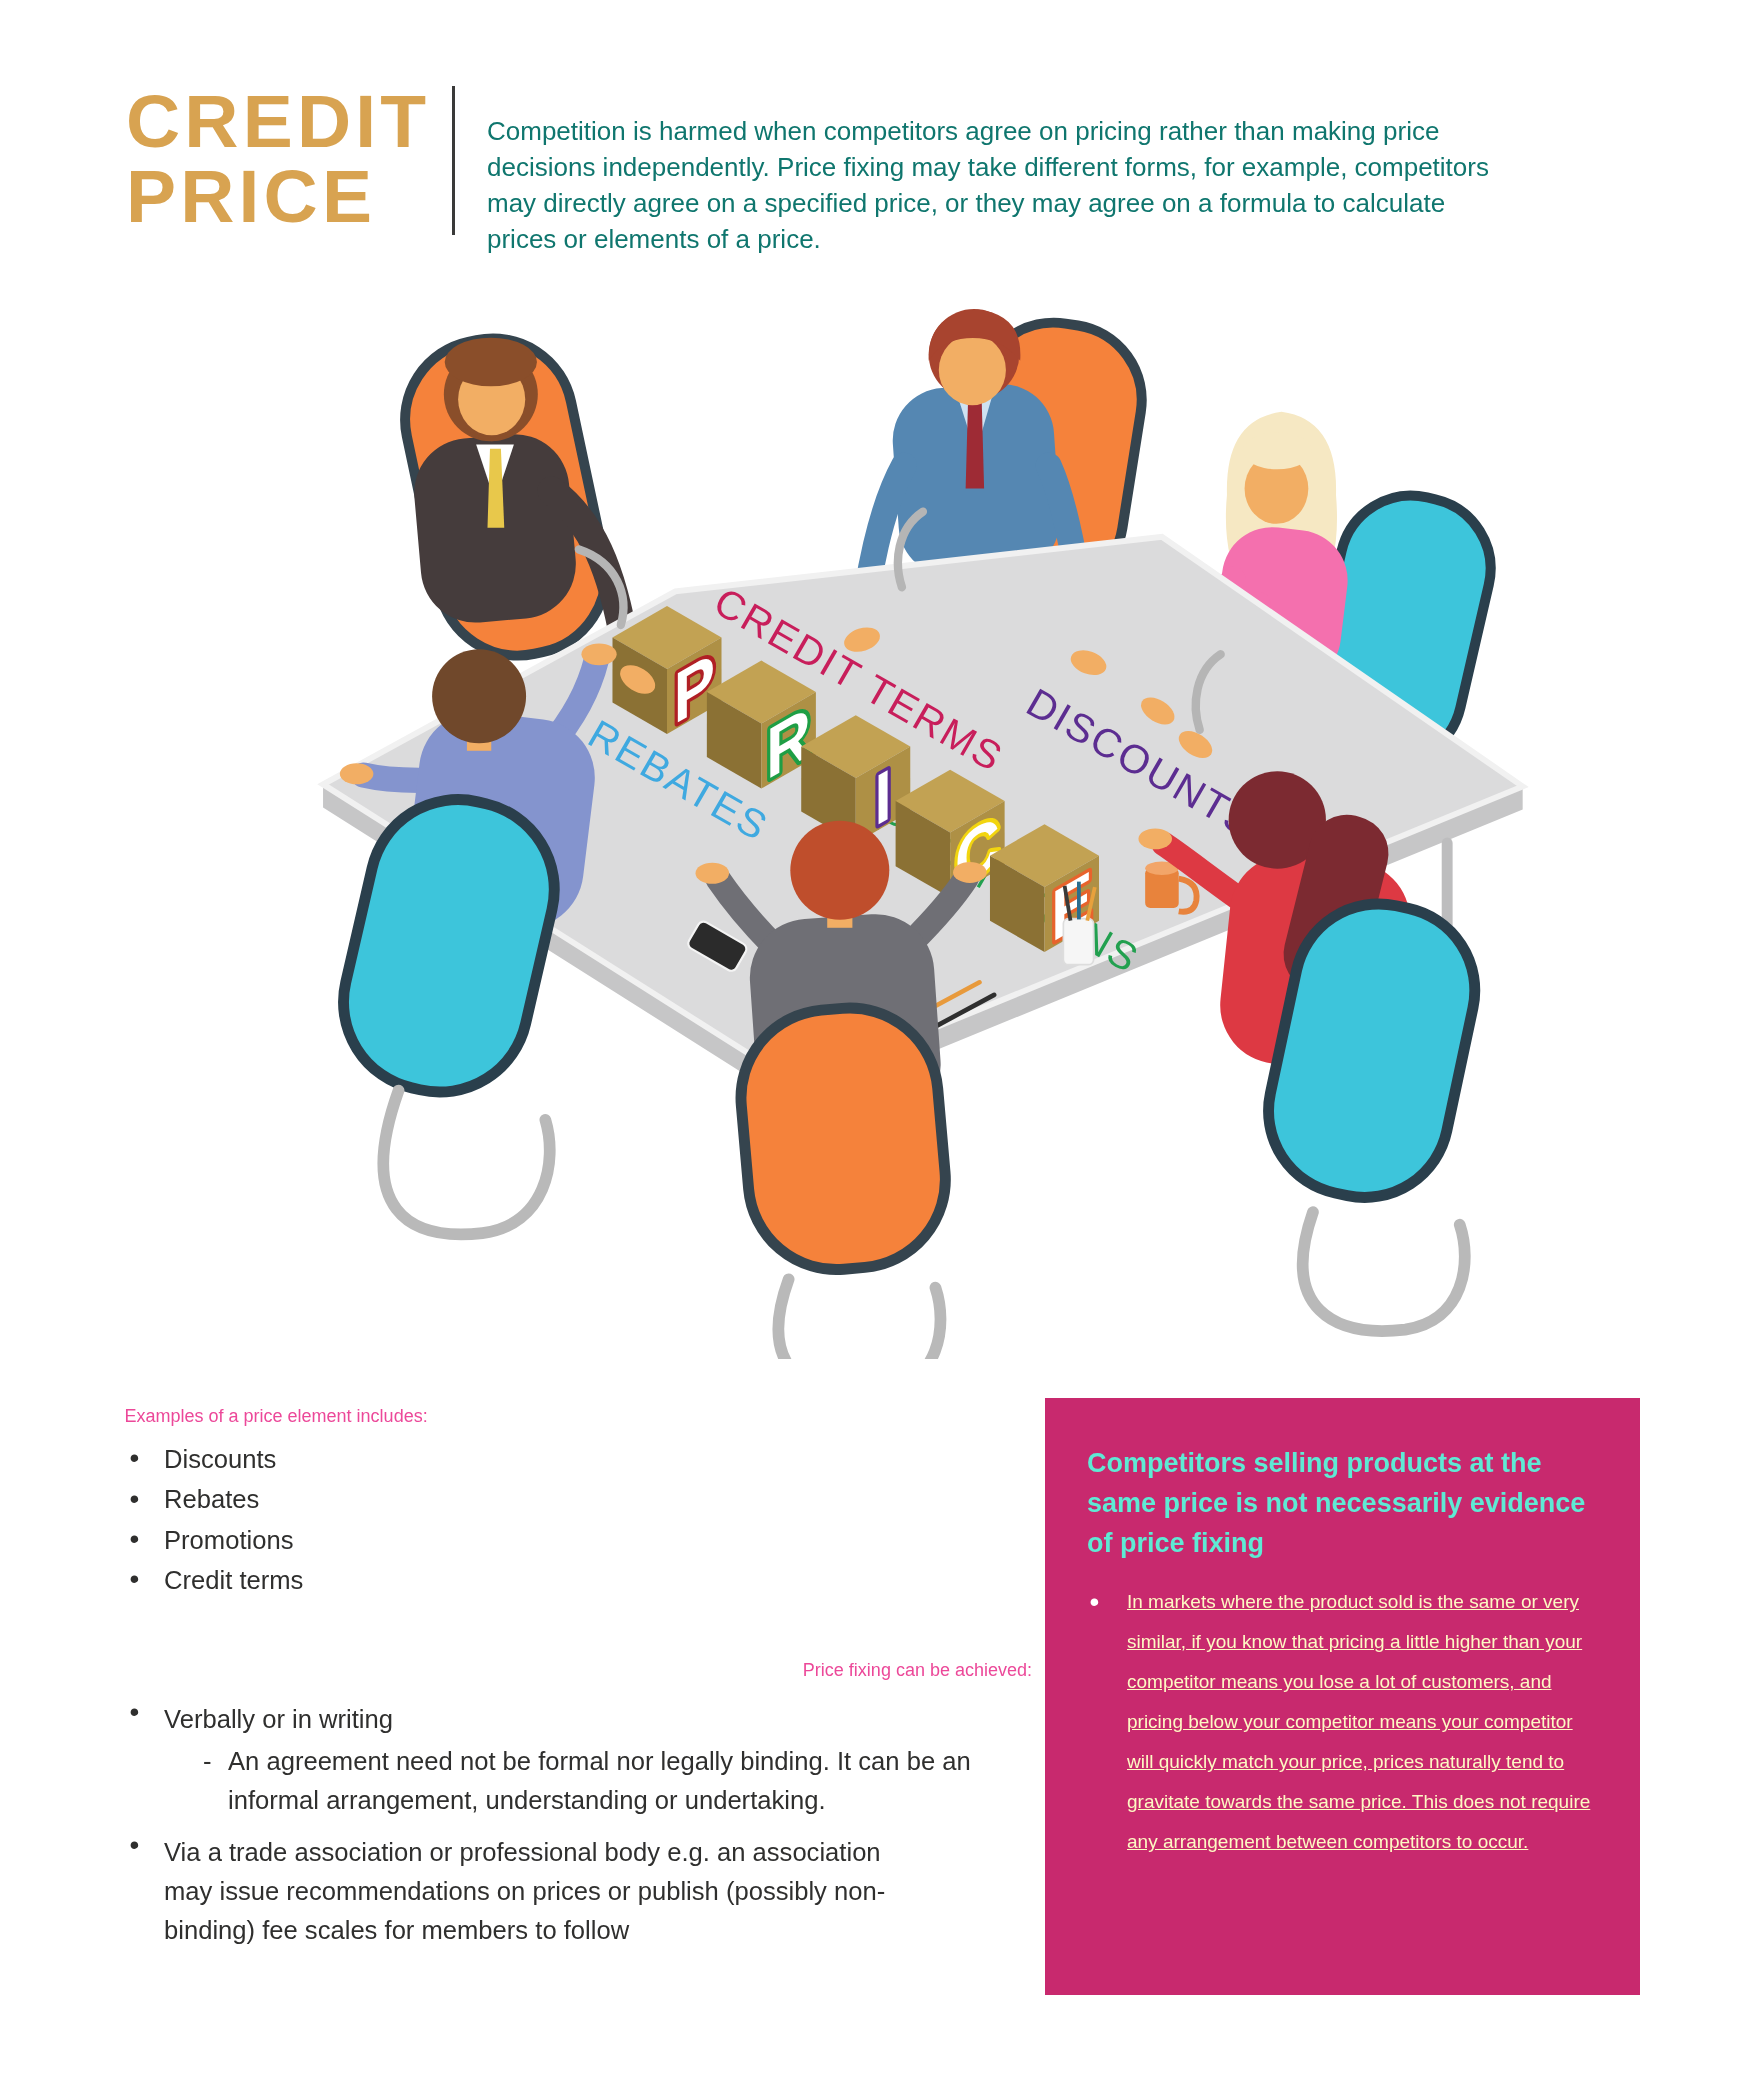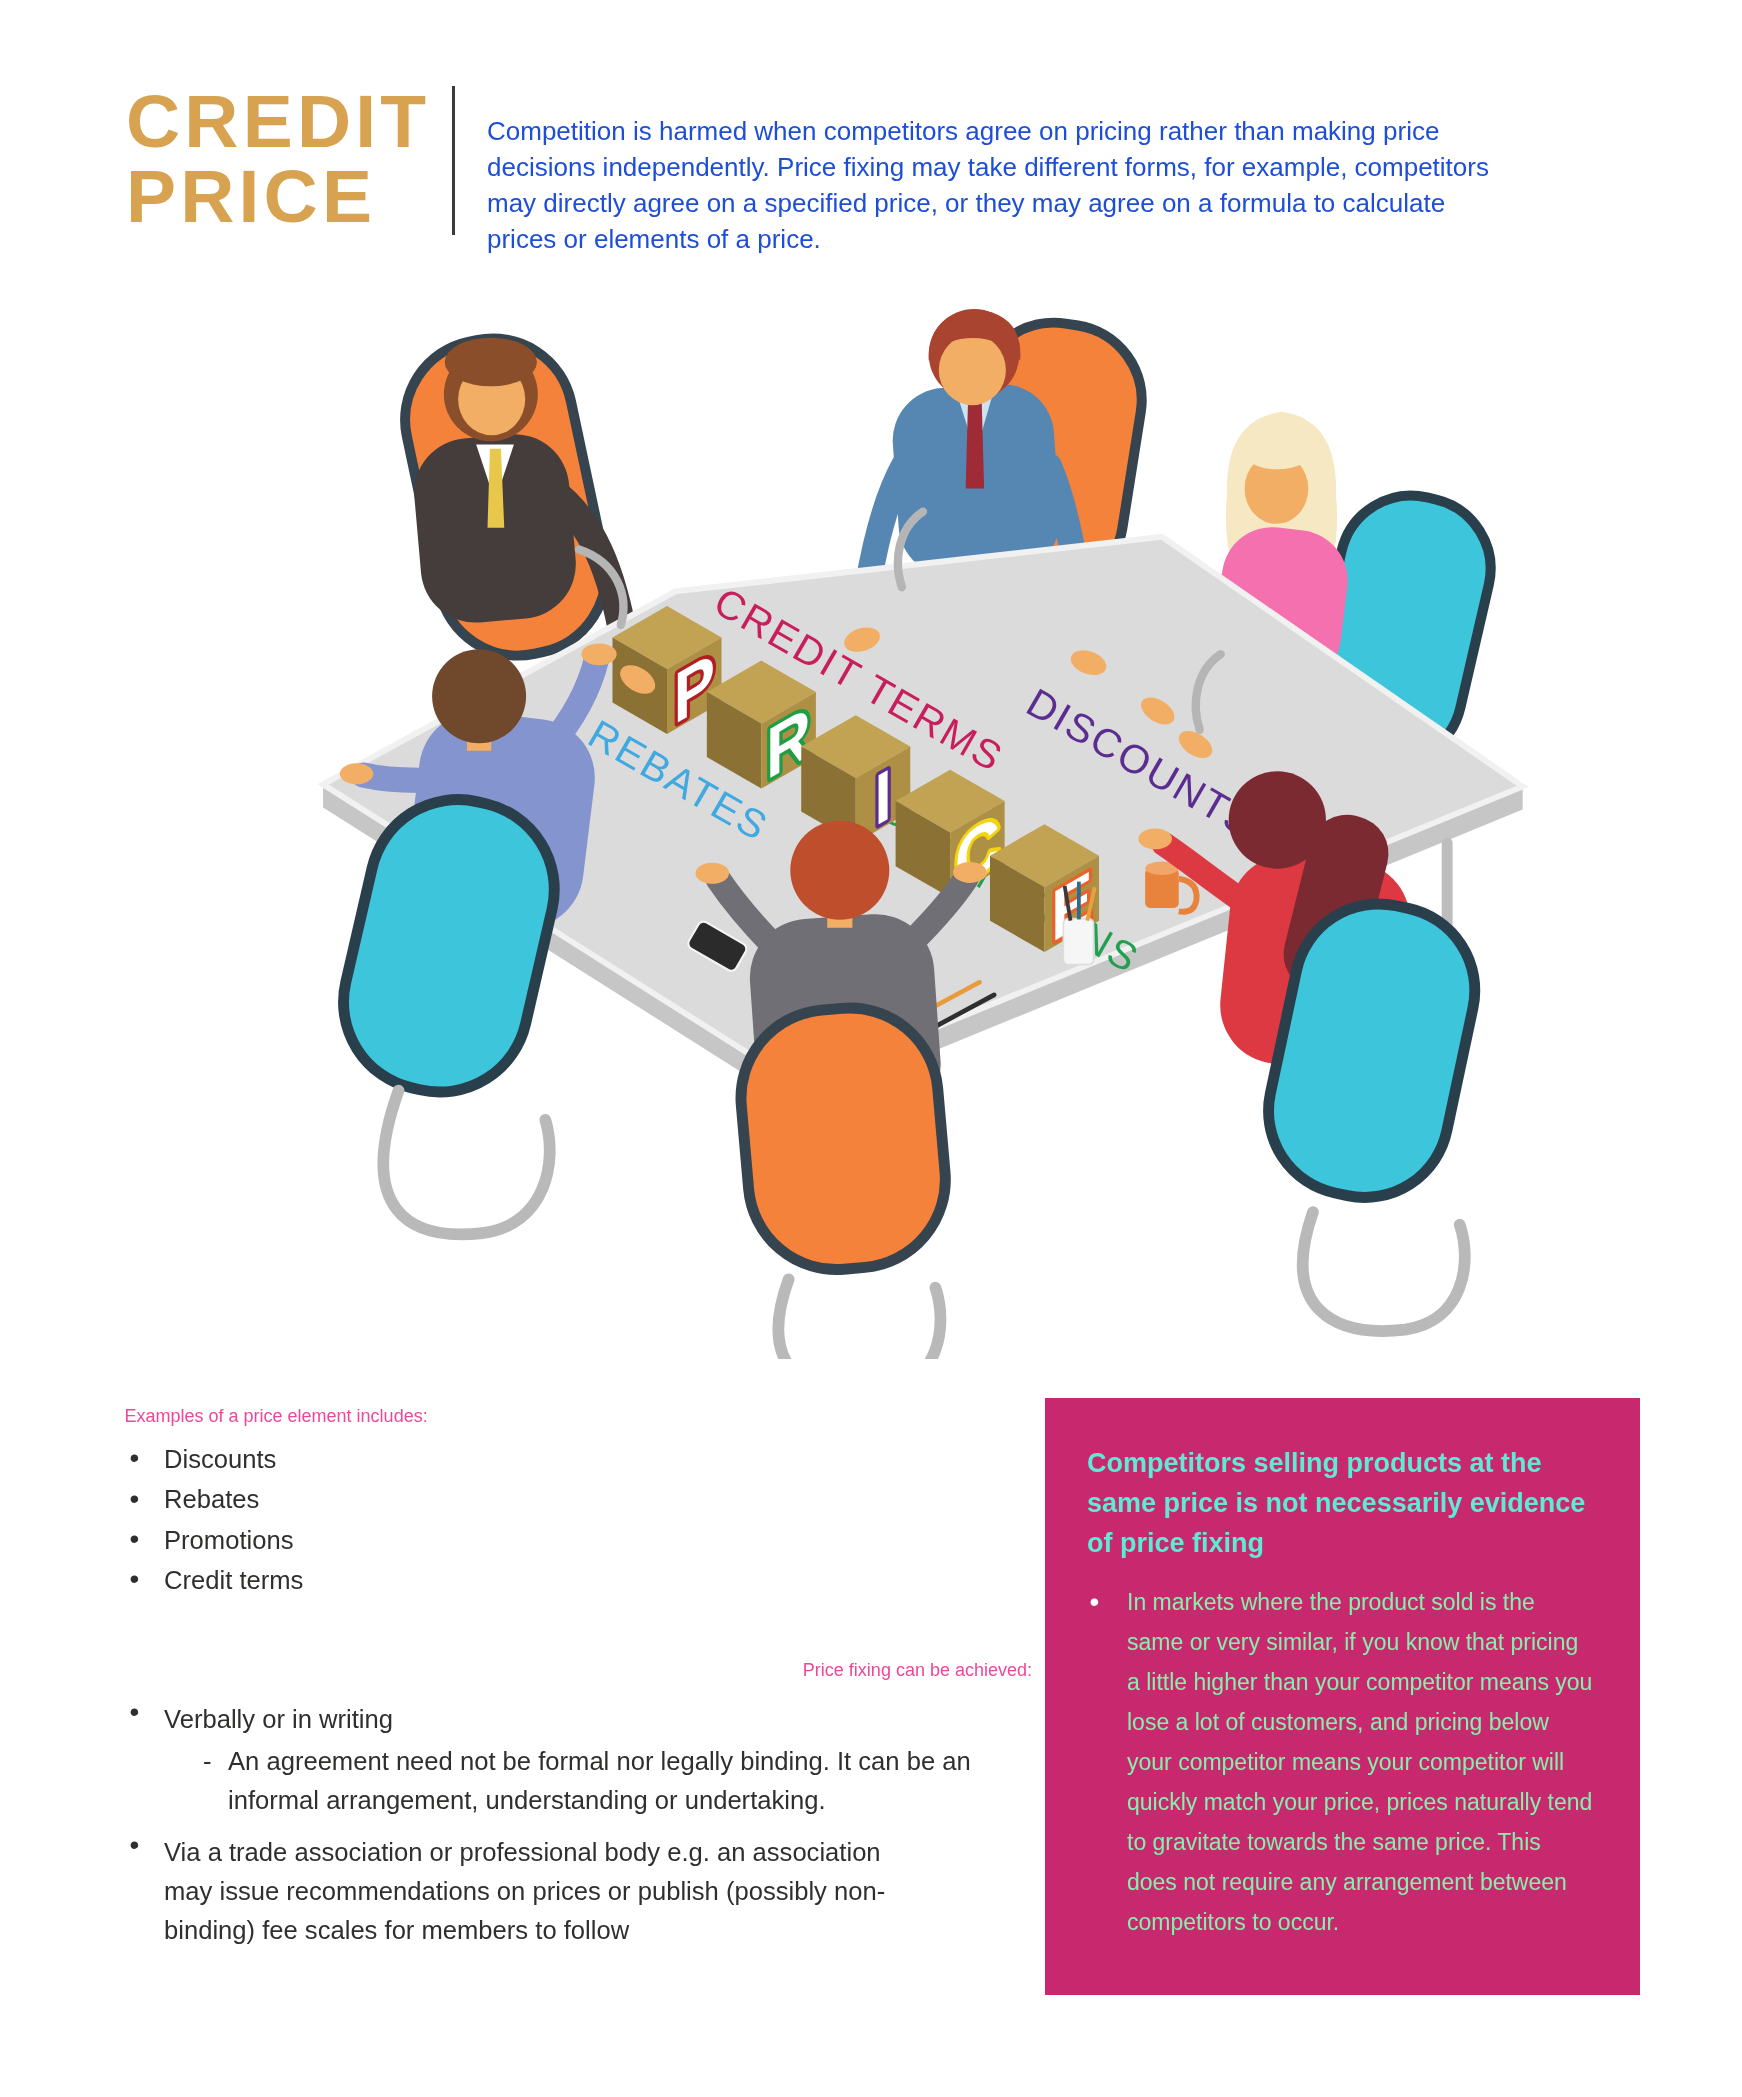--- a/index.html
+++ b/index.html
@@ -15,21 +15,21 @@
     position:absolute;left:126px;top:84px;
     color:#D8A351;font-size:75px;font-weight:700;
     line-height:75px;letter-spacing:4.2px;
   }
   .divider{
     position:absolute;left:452px;top:86px;
     width:2.5px;height:149px;background:#3A3A39;
   }
   .intro{
     position:absolute;left:487px;top:87px;width:1028px;
-    color:#1d4ed8;font-size:26px;line-height:36px;
+    color:#0f766e;font-size:26px;line-height:36px;
   }
   
   .scene{position:absolute;left:63px;top:260px;width:1510px;height:1099px;}
   .scene svg{width:100%;height:100%;display:block;}
   .iso-label{font-family:"Liberation Sans",sans-serif;font-size:96px;letter-spacing:5px;}
   .cube-letter{font-family:"Liberation Sans",sans-serif;font-size:170px;font-weight:700;
     fill:#ffffff;stroke-width:18px;stroke-linejoin:round;paint-order:stroke;text-anchor:middle;}
   
   .left-col{position:absolute;left:122px;top:1401px;width:910px;color:#2F2F2E;}
   .section-heading{
@@ -56,21 +56,21 @@
     background:#C8296E;box-sizing:border-box;padding:45px 46px 0 42px;
   }
   .callout h2{
     margin:0 0 19.3px 0;color:#5eead4;font-size:27px;font-weight:700;line-height:40px;
     width:501px;
   }
   .callout .bullet-row{position:relative;padding-left:40px;}
   .callout .bullet-row::before{
     content:"\2022";position:absolute;left:2.5px;top:0;color:#ffffff;font-size:28px;line-height:40px;
   }
-  .callout p{margin:0;color:#86efac;font-size:23px;line-height:40px;}
+  .callout p{margin:0;color:#fef9c3;font-size:19px;line-height:40px;text-decoration:underline;}
 </style>
 </head>
 <body>
 
 <div class="page">
 
   <div class="title">
     <div>CREDIT</div>
     <div>PRICE</div>
   </div>

